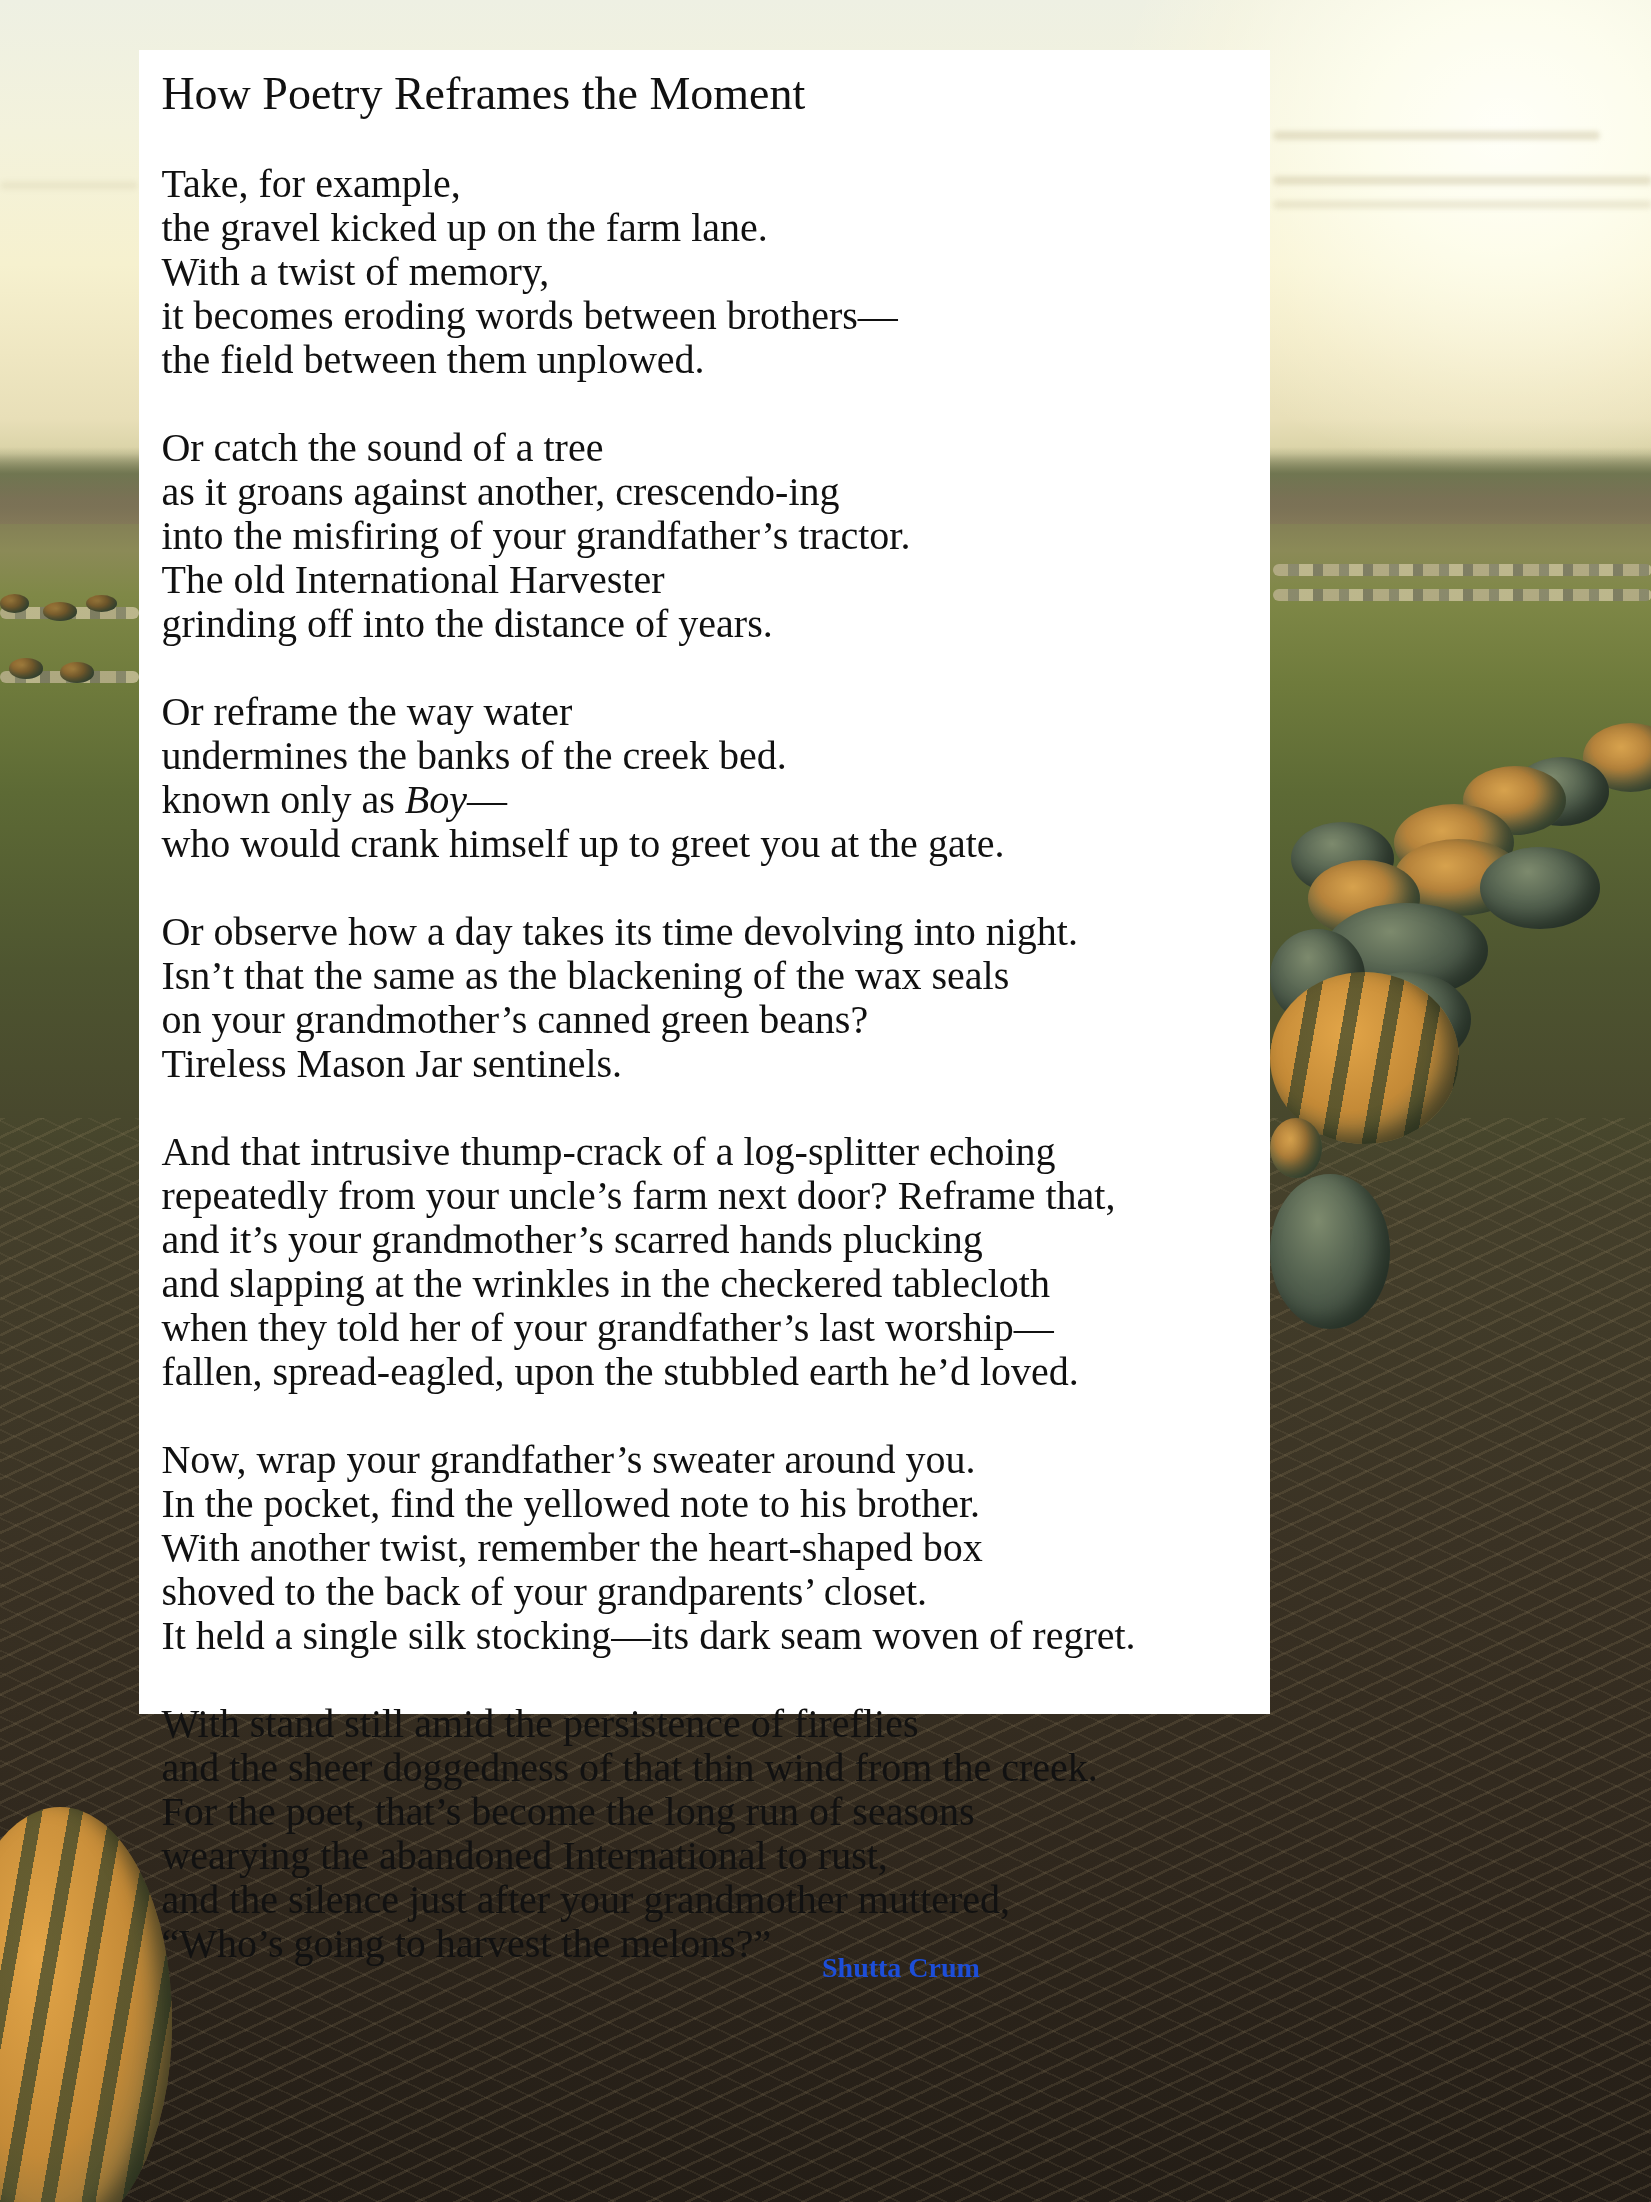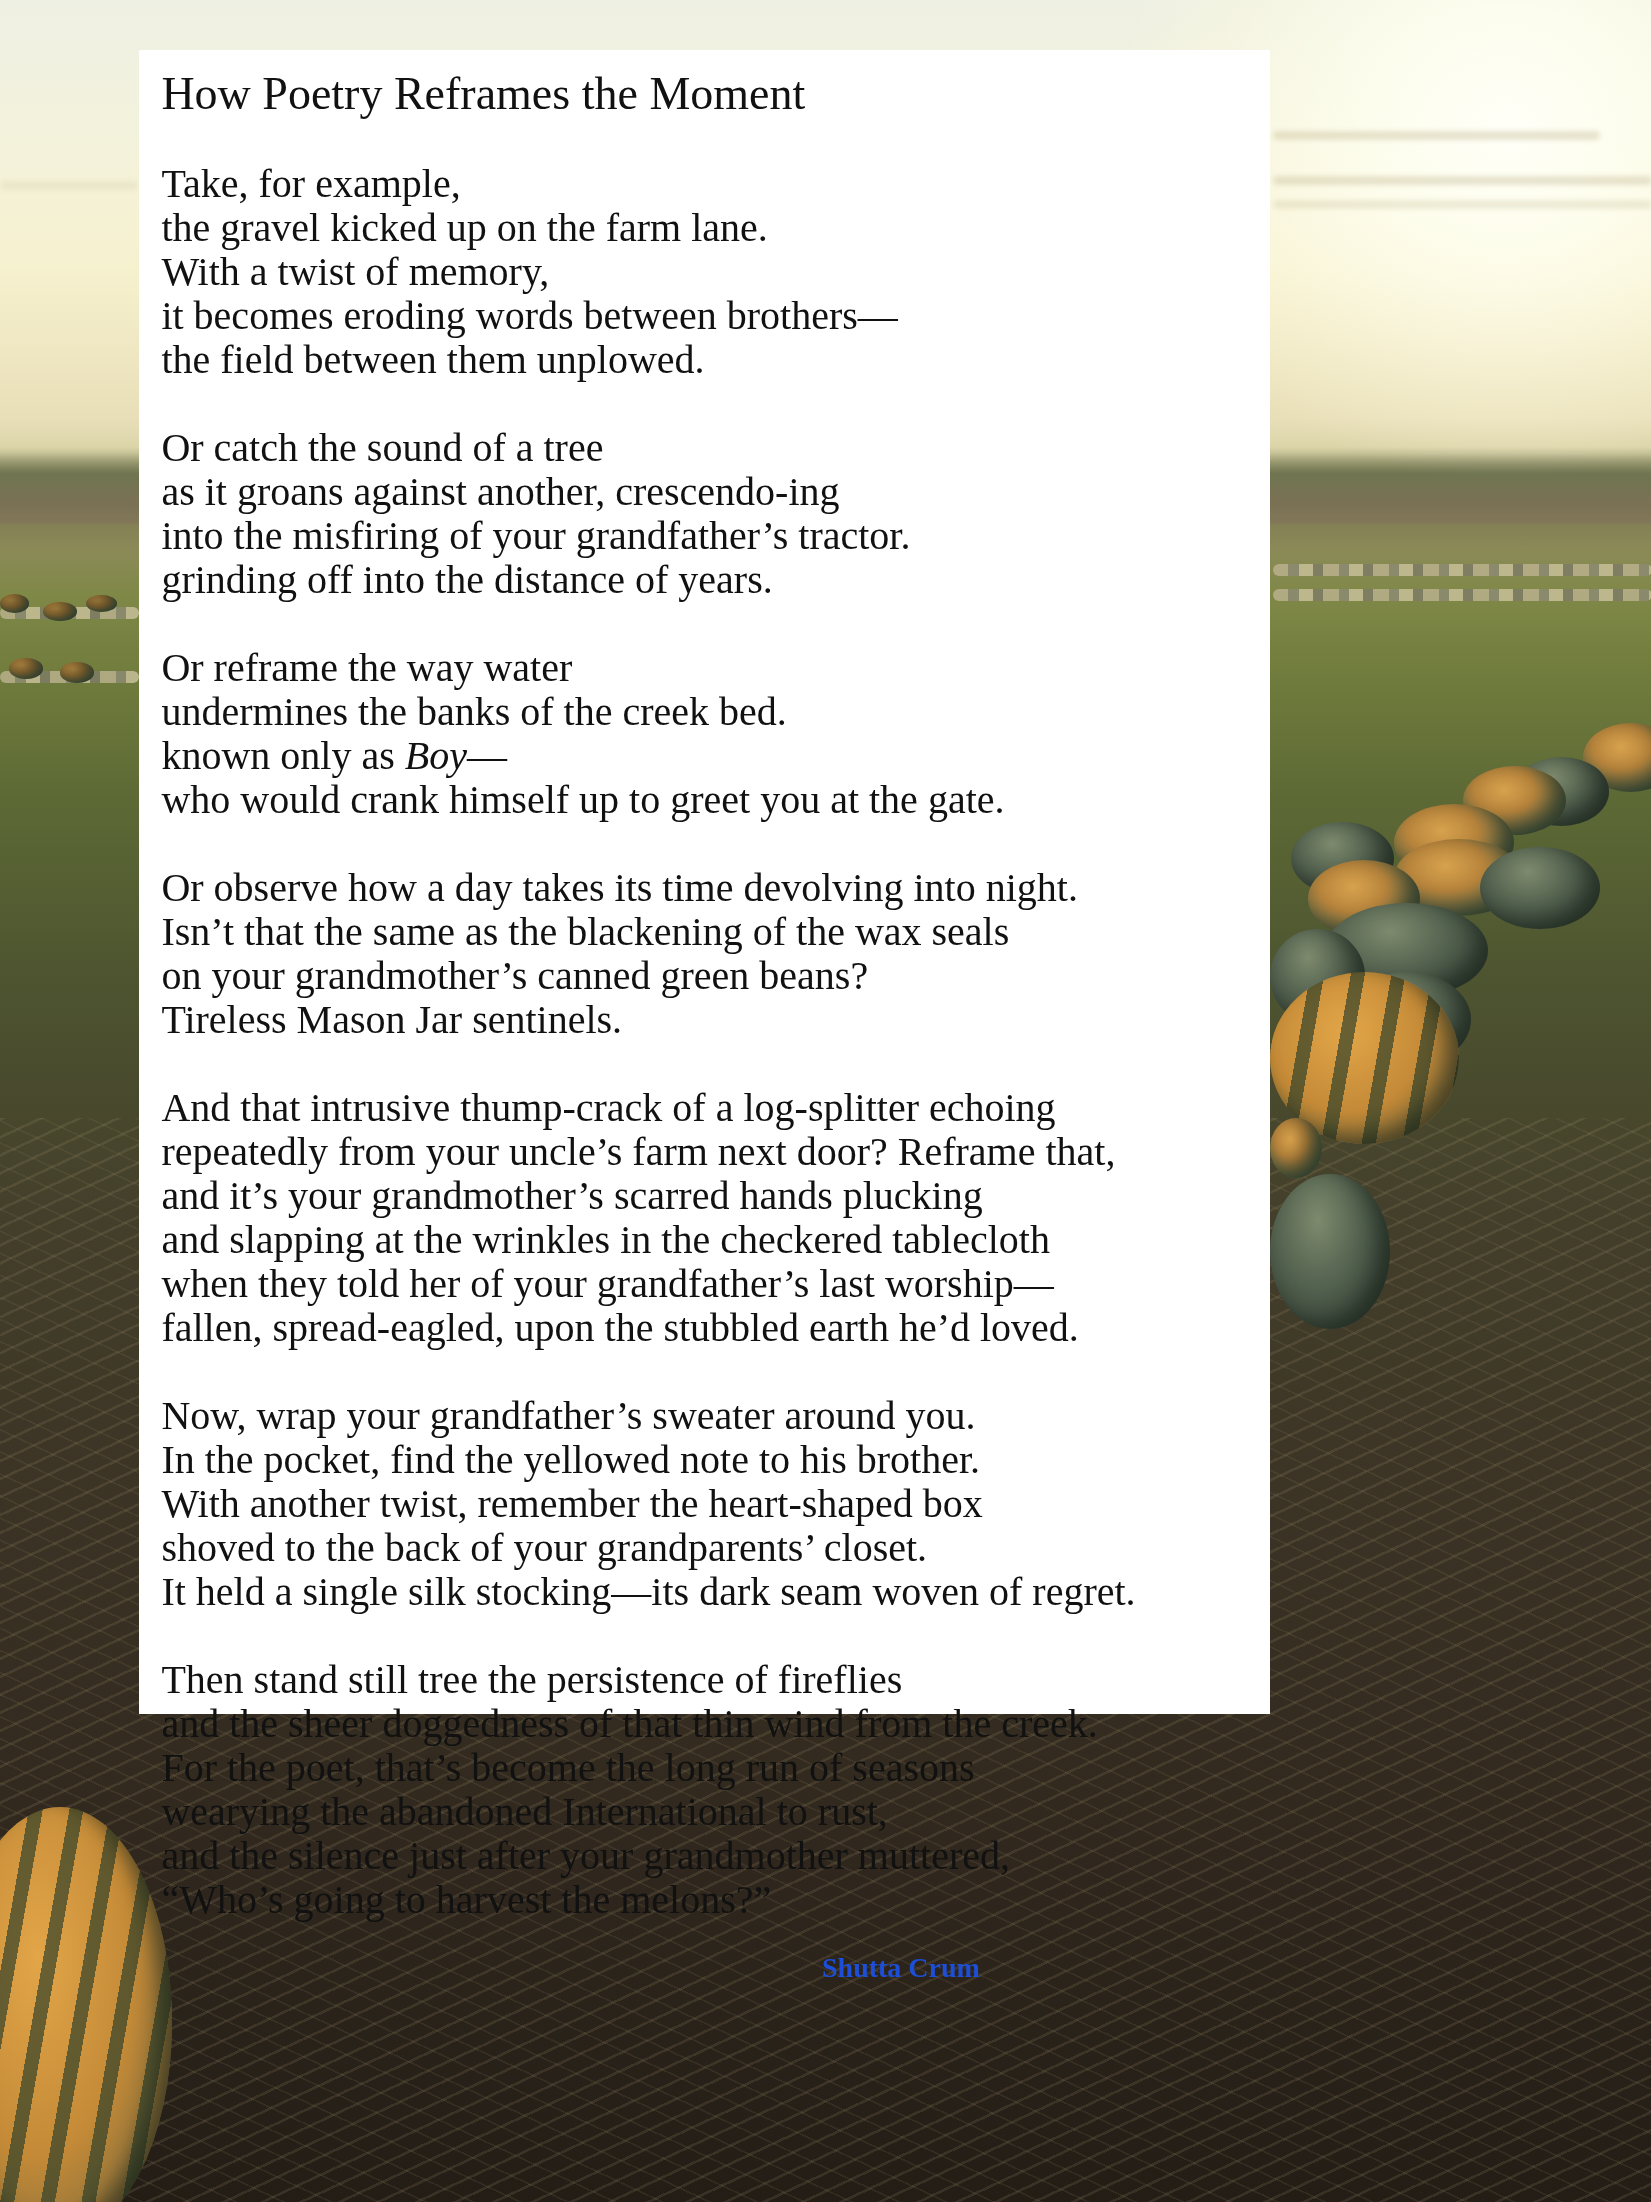--- a/index.html
+++ b/index.html
@@ -173,20 +173,21 @@
       <span class="line">the gravel kicked up on the farm lane.</span>
       <span class="line">With a twist of memory,</span>
       <span class="line">it becomes eroding words between brothers—</span>
       <span class="line">the field between them unplowed.</span>
     </div>
 
     <div class="stanza">
       <span class="line">Or catch the sound of a tree</span>
       <span class="line">as it groans against another, crescendo-ing</span>
       <span class="line">into the misfiring of your grandfather’s tractor.</span>
+      <span class="line">The old International Harvester</span>
       <span class="line">grinding off into the distance of years.</span>
     </div>
 
     <div class="stanza">
       <span class="line">Or reframe the way water</span>
       <span class="line">undermines the banks of the creek bed.</span>
       <span class="line"><span>known only as </span><em>Boy</em><span>—</span></span>
       <span class="line">who would crank himself up to greet you at the gate.</span>
     </div>
 
@@ -208,21 +209,21 @@
 
     <div class="stanza">
       <span class="line">Now, wrap your grandfather’s sweater around you.</span>
       <span class="line">In the pocket, find the yellowed note to his brother.</span>
       <span class="line">With another twist, remember the heart-shaped box</span>
       <span class="line">shoved to the back of your grandparents’ closet.</span>
       <span class="line">It held a single silk stocking—its dark seam woven of regret.</span>
     </div>
 
     <div class="stanza">
-      <span class="line">Then stand still tree the persistence of fireflies</span>
+      <span class="line">With stand still amid the persistence of fireflies</span>
       <span class="line">and the sheer doggedness of that thin wind from the creek.</span>
       <span class="line">For the poet, that’s become the long run of seasons</span>
       <span class="line">wearying the abandoned International to rust,</span>
       <span class="line">and the silence just after your grandmother muttered,</span>
       <span class="line">“Who’s going to harvest the melons?”</span>
     </div>
   </div>
 
   <div class="signature">Shutta Crum</div>
 </main>

